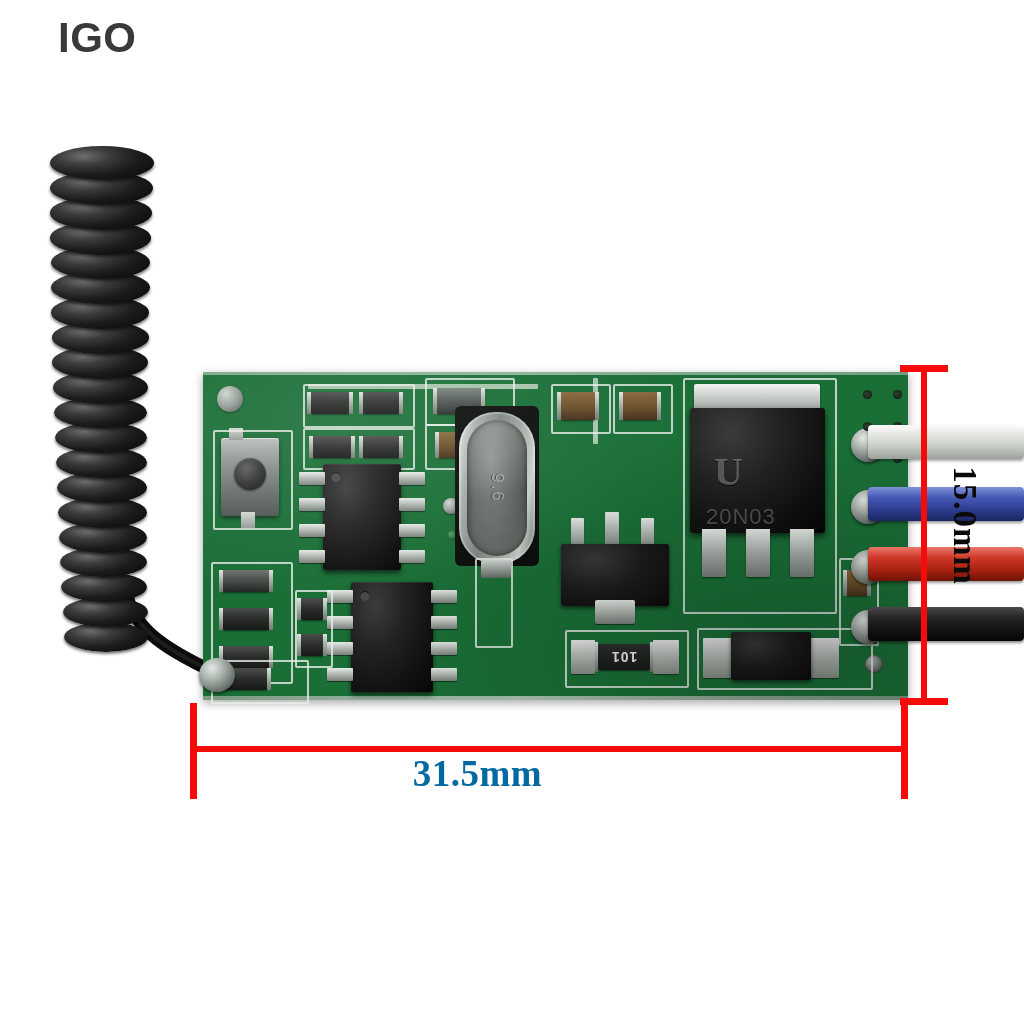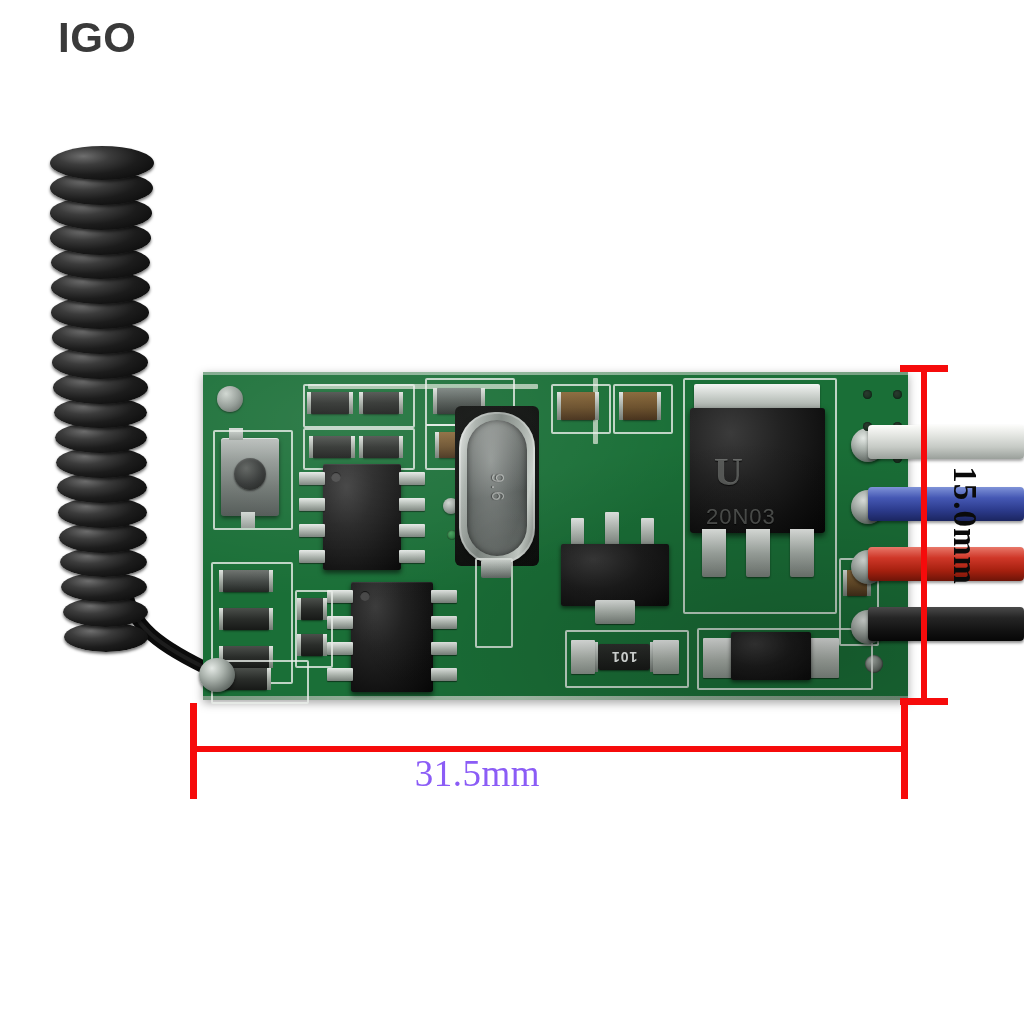--- a/index.html
+++ b/index.html
@@ -372,22 +372,22 @@
   #dim-h .cap-right { position:absolute; right:0;  top:0;   width:7px; height:96px; background:#f60b0b; }
   #dim-h .shaft     { position:absolute; left:4px; right:4px; top:43px; height:6px; background:#f60b0b; }
   #dim-h-label {
     position: absolute;
     left: 190px;
     top: 752px;
     width: 575px;
     text-align: center;
     font-family: "Liberation Serif", serif;
     font-size: 37px;
-    font-weight: normal;
-    color: #8b5cf6;
+    font-weight: bold;
+    color: #0369a1;
     letter-spacing: 0.5px;
   }
 </style>
 </head>
 <body>
 
 <div id="watermark">IGO</div>
 
 <div id="photo">
 

